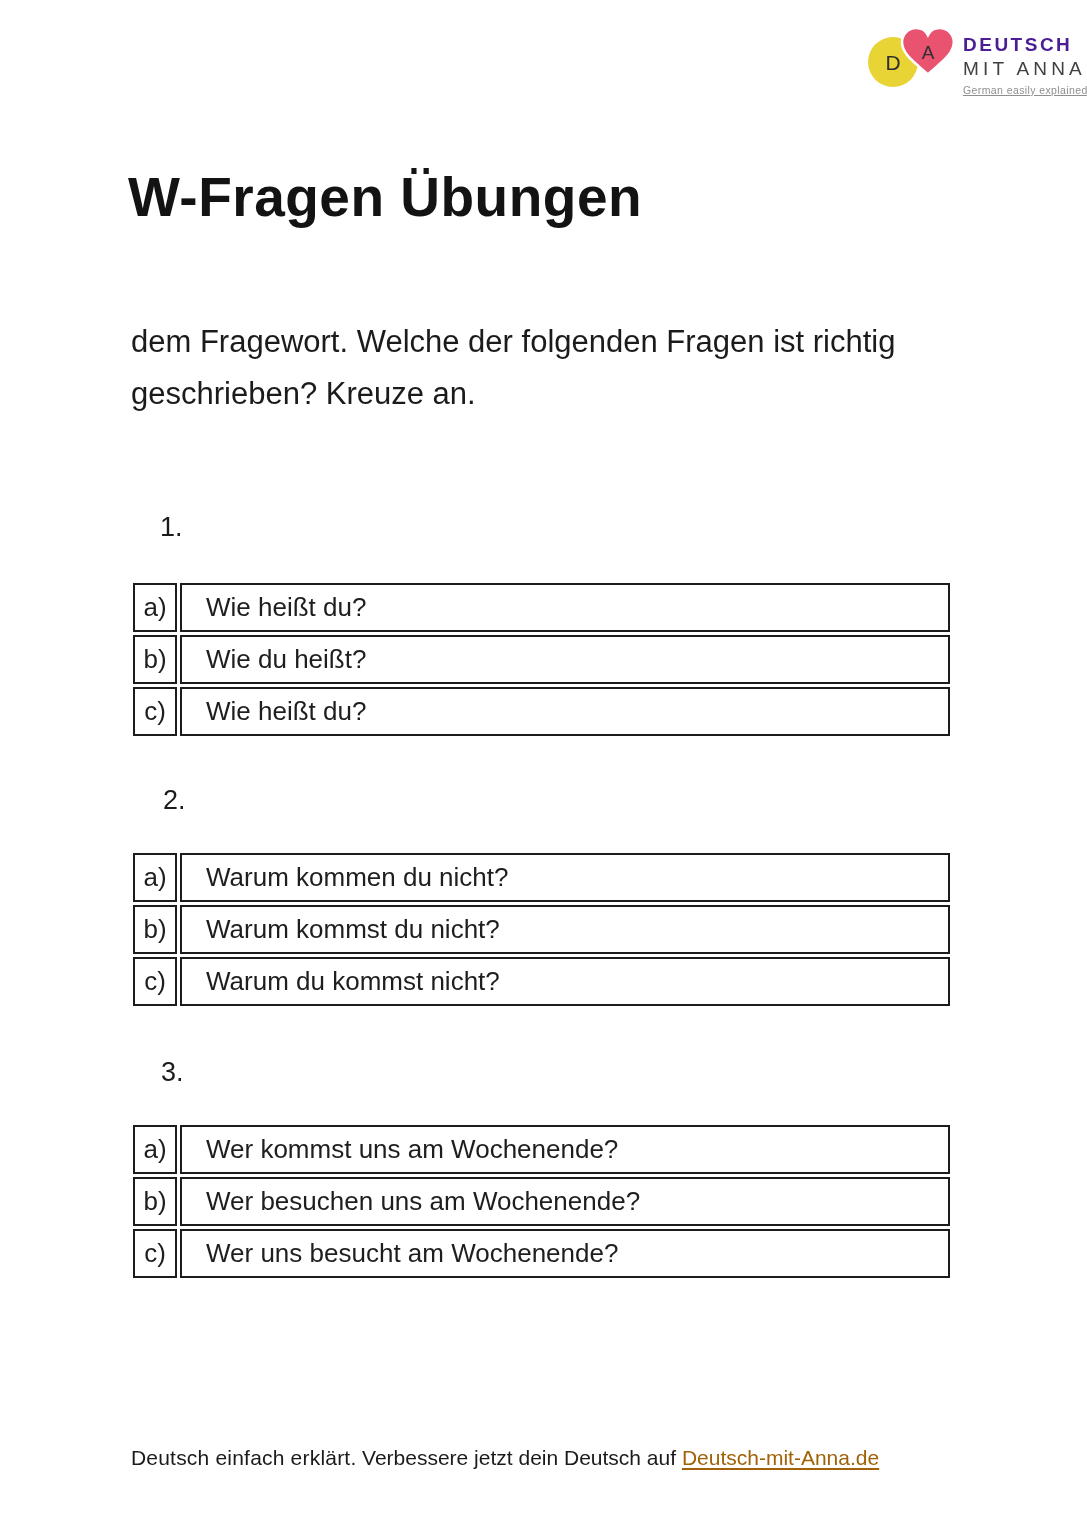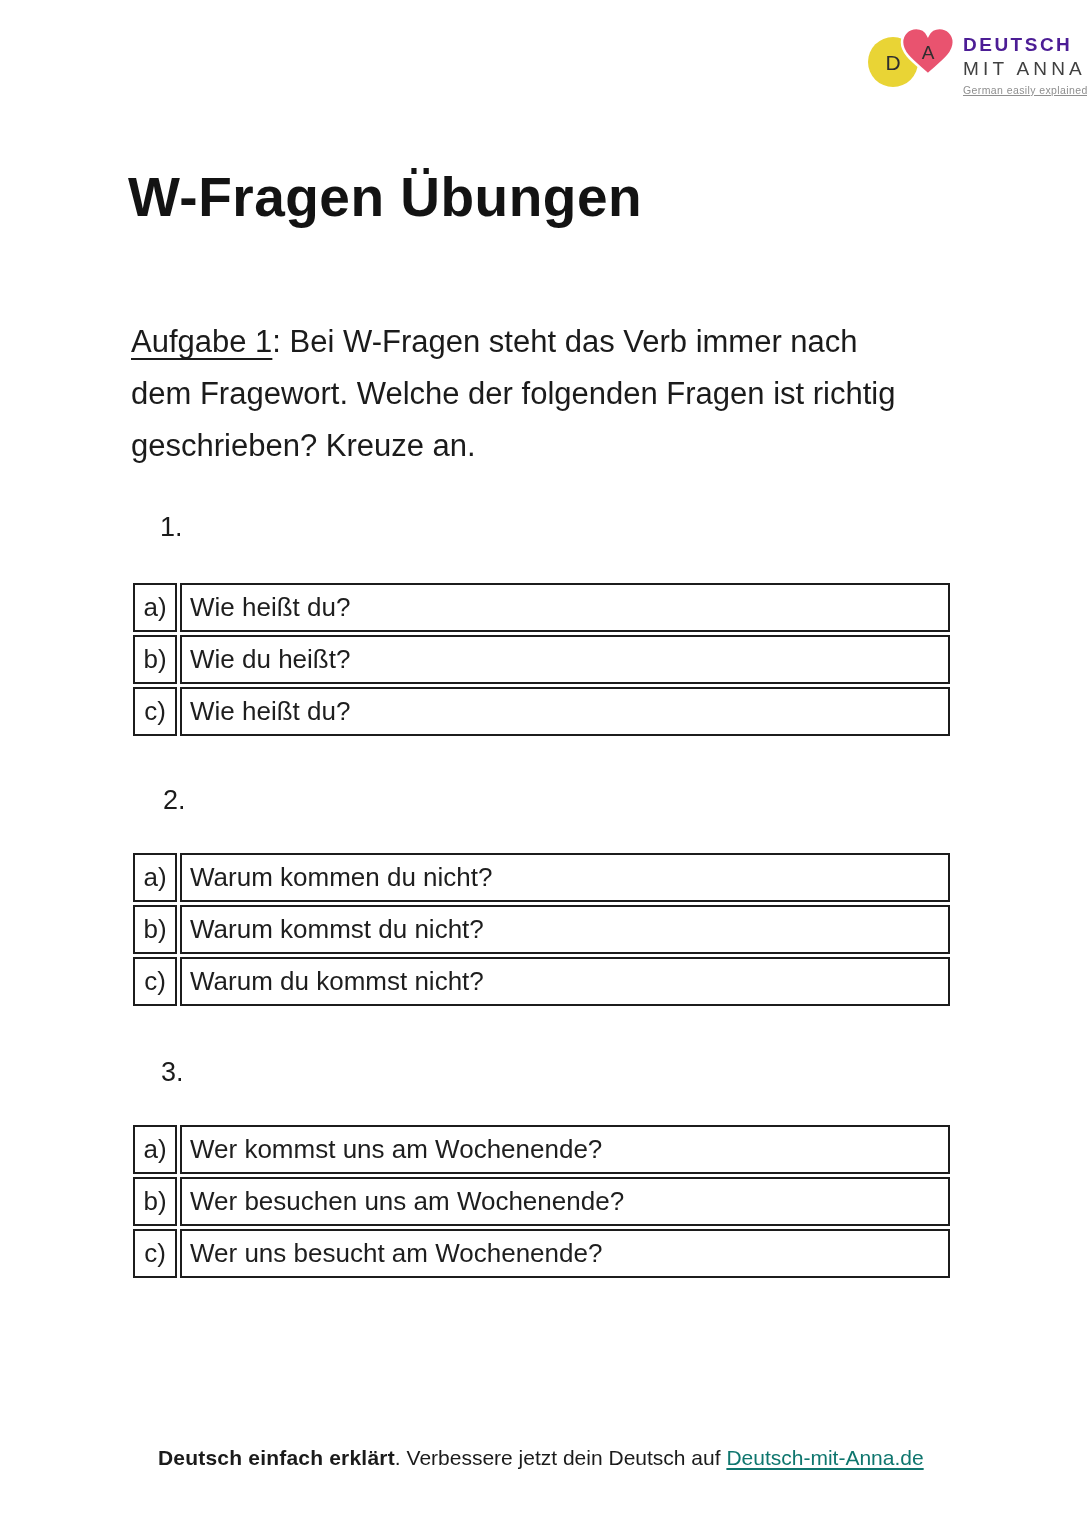--- a/index.html
+++ b/index.html
@@ -52,29 +52,29 @@
   #t3 { top:1122px; }
   .opt-table td {
     border:2px solid #1c1c1c;
     height:49px;
     font-size:26px;
     color:#1e1e1e;
     background:#ffffff;
     vertical-align:middle;
   }
   .opt-table td.letter { width:44px; text-align:center; }
-  .opt-table td.text { padding-left:8px; }
+  .opt-table td.text { padding-left:24px; }
 
   
   .footer {
     position:absolute; left:131px; top:1446px;
     font-size:21px; color:#1b1b1b; white-space:nowrap;
   }
-  .footer .b { font-weight:bold; letter-spacing:0.2px;margin-left:27px; }
-  .footer a { color:#0f766e; text-decoration:underline; text-underline-offset:3px; cursor:pointer; }
+  .footer .b { font-weight:normal; letter-spacing:0.2px; }
+  .footer a { color:#a16207; text-decoration:underline; text-underline-offset:3px; cursor:pointer; }
 </style>
 </head>
 <body>
 
 <div class="page">
 
   <div class="logo">
     <svg width="92" height="68" viewBox="0 0 92 68">
       <circle cx="27" cy="38" r="25" fill="#e9d435"></circle>
       <path d="M16 28.6 C8.6 21.8 0 16.4 0 8.8 C0 3.9 3.9 0 8.8 0 C11.9 0 14.7 1.8 16 4.4 C17.3 1.8 20.1 0 23.2 0 C28.1 0 32 3.9 32 8.8 C32 16.4 23.4 21.8 16 28.6 Z" transform="translate(36,4) scale(1.62)" stroke="#ffffff" stroke-width="1.6" fill="#e9536f"></path>
@@ -84,23 +84,20 @@
     <div class="logo-text">
       <div class="brand-line1">DEUTSCH</div>
       <div class="brand-line2">MIT ANNA</div>
       <div class="brand-tagline">German easily explained</div>
     </div>
   </div>
 
   <h1 class="page-title">W-Fragen Übungen</h1>
 
   <div class="instruction">
-    <div class="line">
-      <span class="u">Aufgabe 1</span><span>: Bei W-Fragen steht das Verb immer nach</span>
-    </div>
     <div class="line">dem Fragewort. Welche der folgenden Fragen ist richtig</div>
     <div class="line">geschrieben? Kreuze an.</div>
   </div>
 
   <div class="ex-label" id="lbl1">1.</div>
   <table class="opt-table" id="t1">
     <tbody>
         <tr>
       <td class="letter">a)</td>
       <td class="text">Wie heißt du?</td>

